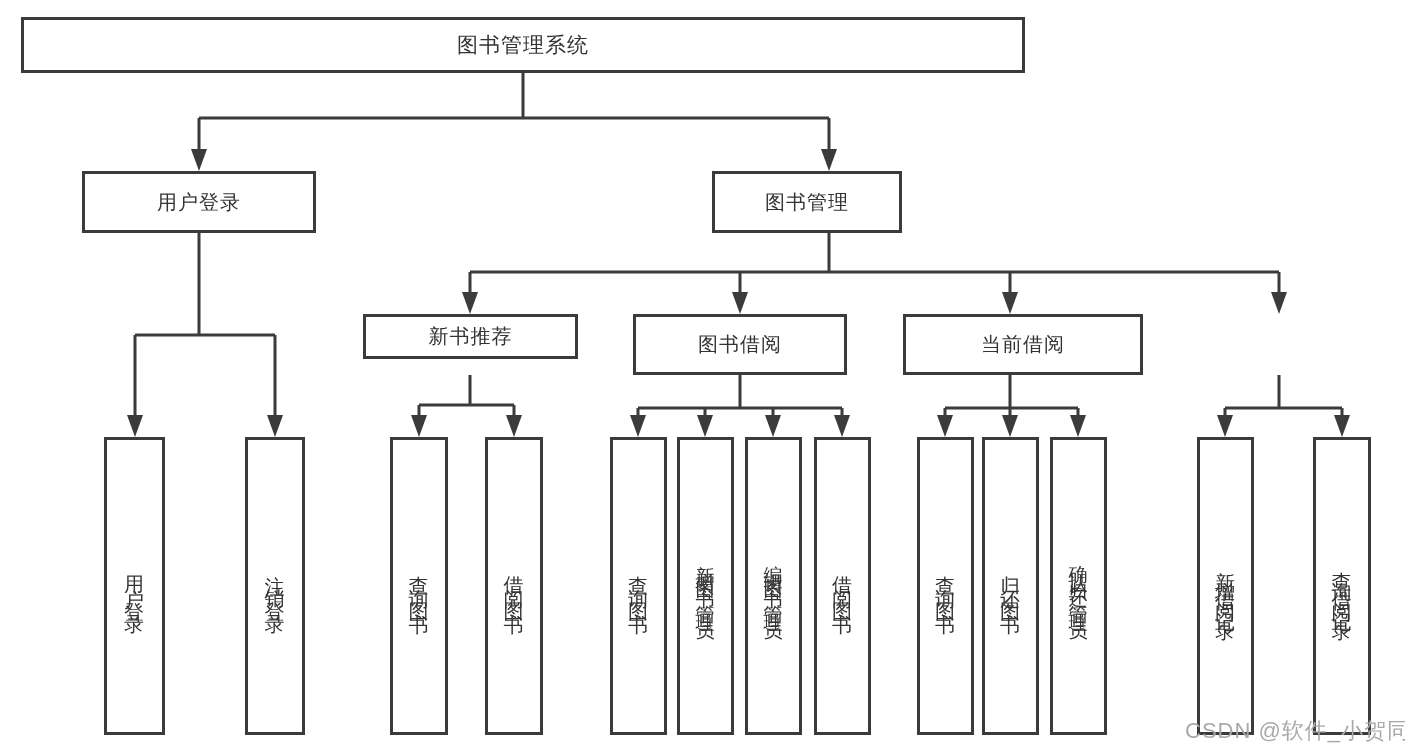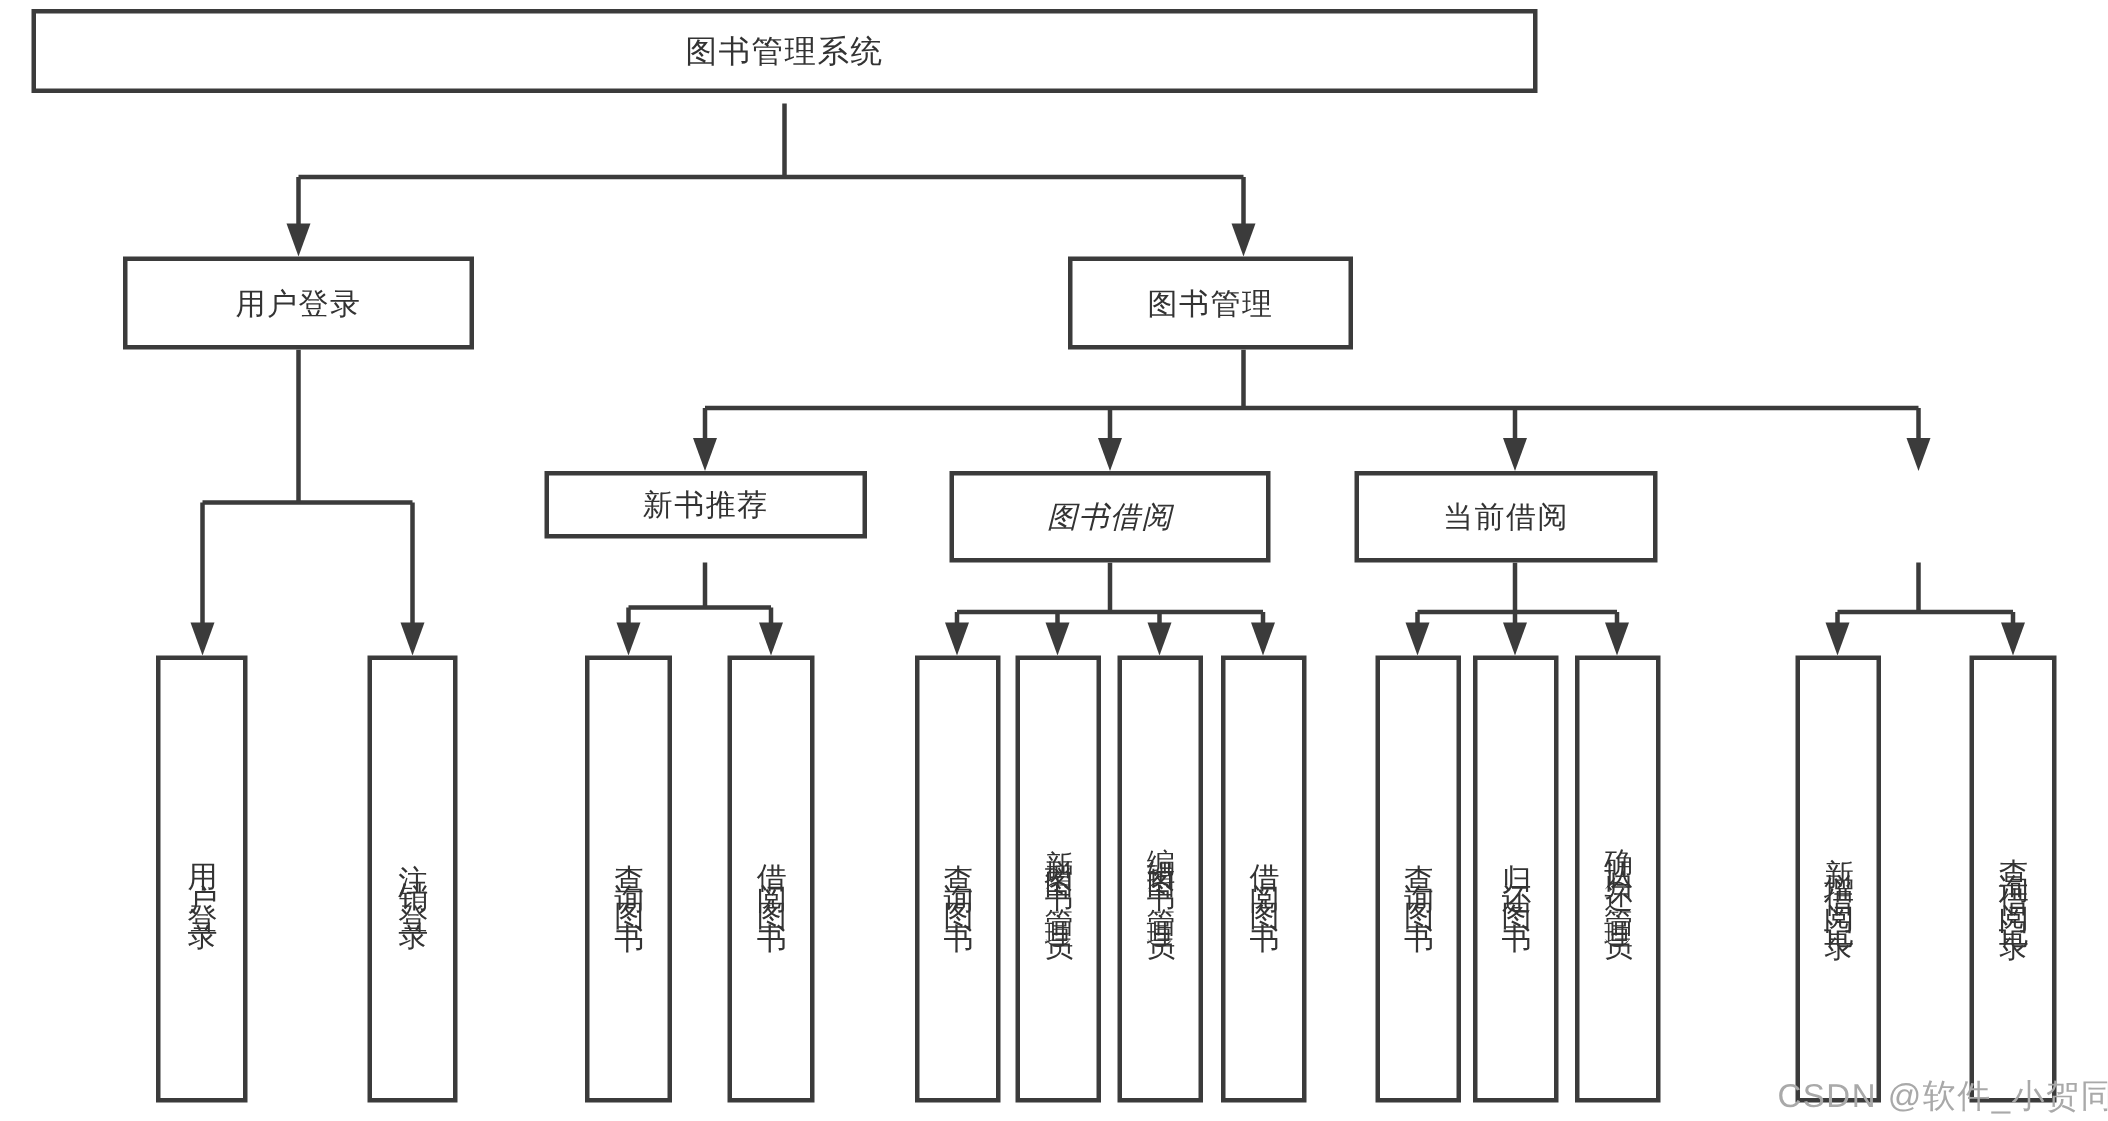--- a/index.html
+++ b/index.html
@@ -14,26 +14,26 @@
   .node {
     position:absolute;
     box-sizing: border-box;
     border: 3px solid #3b3b3b;
     background: #ffffff;
     color: #333333;
     display:flex; align-items:center; justify-content:center;
     z-index: 2;
   }
   .h-node { font-size: 20px; letter-spacing: 1px; }
-  .n-root { left:21px;  top:6px;  width:1004px; height:56px; font-size:21px; }
+  .n-root { left:21px;  top:17px;  width:1004px; height:56px; font-size:21px; }
   .n-user-login { left:82px;  top:171px; width:234px; height:62px; }
   .n-book-mgmt  { left:712px; top:171px; width:190px; height:62px; }
   .n-l3-newrec  { left:363px;  top:314px; width:215px; height:45px; }
-  .n-l3-borrow  { left:633px;  top:314px; width:214px; height:61px;font-style:italic; }
-  .n-l3-current { left:903px;  top:314px; width:202px; height:61px; }
+  .n-l3-borrow  { left:633px;  top:314px; width:214px; height:61px; }
+  .n-l3-current { left:903px;  top:314px; width:240px; height:61px; }
   .n-l3-records { left:1173px; top:314px; width:212px; height:61px; }
 
   .leaf { top:437px; height:298px; }
   .leaf span {
     writing-mode: vertical-rl;
     font-size: 20px;
     letter-spacing: 13px;
     color:#333333;
     line-height: 1;
   }

